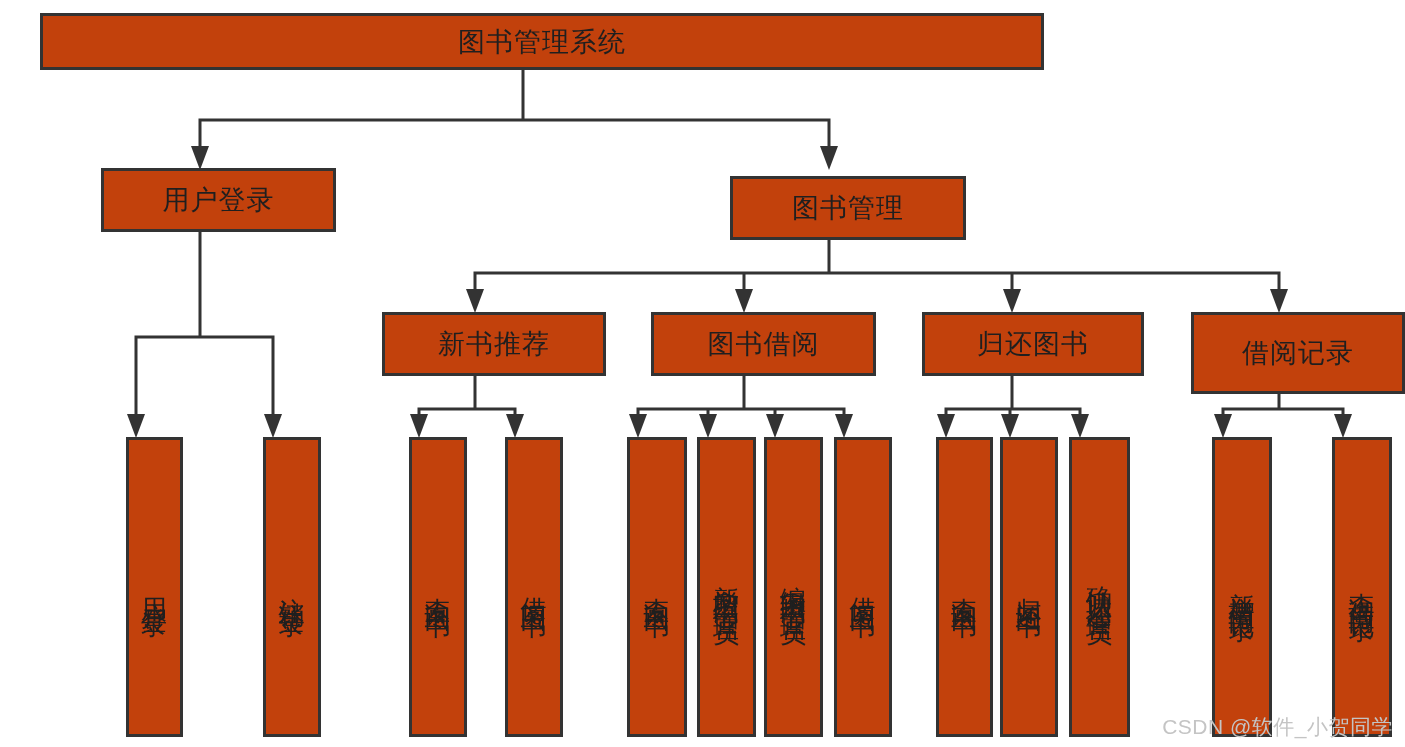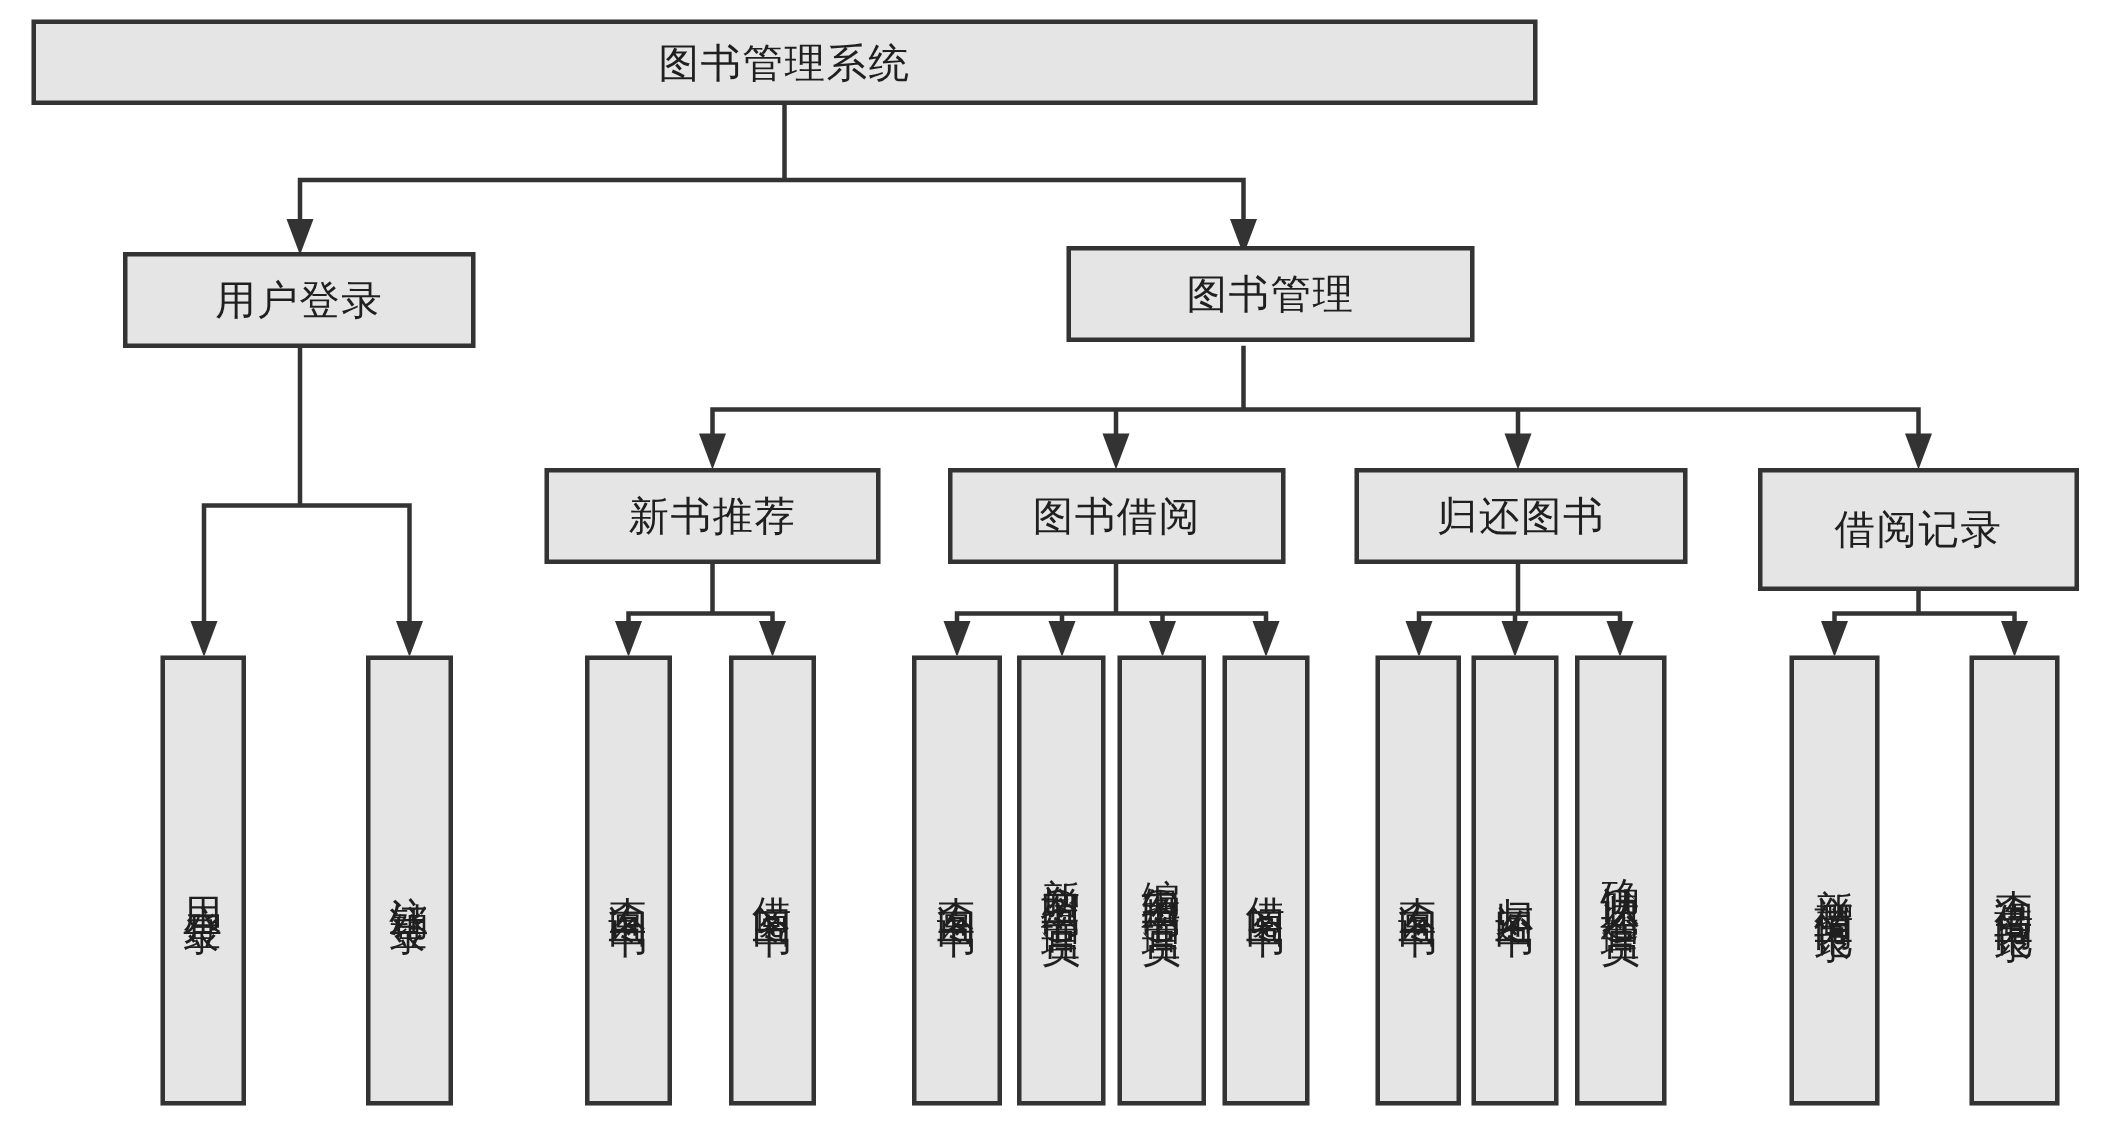--- a/index.html
+++ b/index.html
@@ -4,22 +4,22 @@
 <style>
   html,body{margin:0;padding:0;background:#fff;}
   #stage{
     position:relative;width:1405px;height:747px;background:#ffffff;overflow:hidden;
     font-family:"Liberation Sans","DejaVu Sans",sans-serif;
   }
   #wires{position:absolute;left:0;top:0;z-index:0;}
   #wires path{stroke:#333333;stroke-width:3;fill:none;stroke-linecap:square;}
   #wires polygon{fill:#333333;stroke:none;}
   .box{
-    position:absolute;box-sizing:border-box;background:#e5e5e5;border:3px solid #333333;
-    display:flex;align-items:center;justify-content:center;z-index:1;color:#1f1f1f;
+    position:absolute;box-sizing:border-box;background:#c2410c;border:3px solid #333333;
+    display:flex;align-items:center;justify-content:center;z-index:1;color:#1f1f1f;margin-left:19px;
   }
   .box.h span{font-size:27px;letter-spacing:1px;white-space:nowrap;}
   .box.v span{
     writing-mode:vertical-rl;text-orientation:mixed;
     font-size:26px;letter-spacing:5px;line-height:1;white-space:nowrap;
   }
   #watermark{
     position:absolute;top:713px;right:12px;z-index:2;
     color:#c4c4c4;font-size:21px;letter-spacing:0.5px;white-space:nowrap;
   }
@@ -79,21 +79,21 @@
     </g>
   </svg>
 
   <div class="box h" style="left:21px;top:13px;width:1004px;height:57px">
     <span>图书管理系统</span>
   </div>
 
   <div class="box h" style="left:82px;top:168px;width:235px;height:64px">
     <span>用户登录</span>
   </div>
-  <div class="box h" style="left:711px;top:164px;width:272px;height:64px">
+  <div class="box h" style="left:711px;top:176px;width:236px;height:64px">
     <span>图书管理</span>
   </div>
 
   <div class="box h" style="left:632px;top:312px;width:225px;height:64px">
     <span>图书借阅</span>
   </div>
   <div class="box h" style="left:363px;top:312px;width:224px;height:64px">
     <span>新书推荐</span>
   </div>
   <div class="box h" style="left:903px;top:312px;width:222px;height:64px">
@@ -140,13 +140,14 @@
     <span>确认归还（管理员）</span>
   </div>
 
   <div class="box v" style="left:1193px;top:437px;width:60px;height:300px">
     <span>新增借阅记录</span>
   </div>
   <div class="box v" style="left:1313px;top:437px;width:60px;height:300px">
     <span>查询借阅记录</span>
   </div>
 
+  <div id="watermark">CSDN @软件_小贺同学</div>
 </div>
 
 </body></html>

